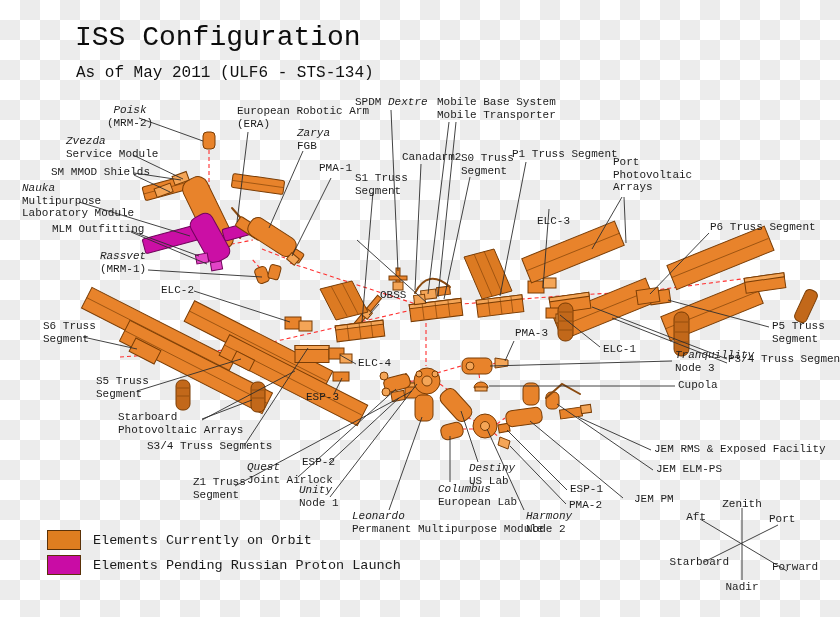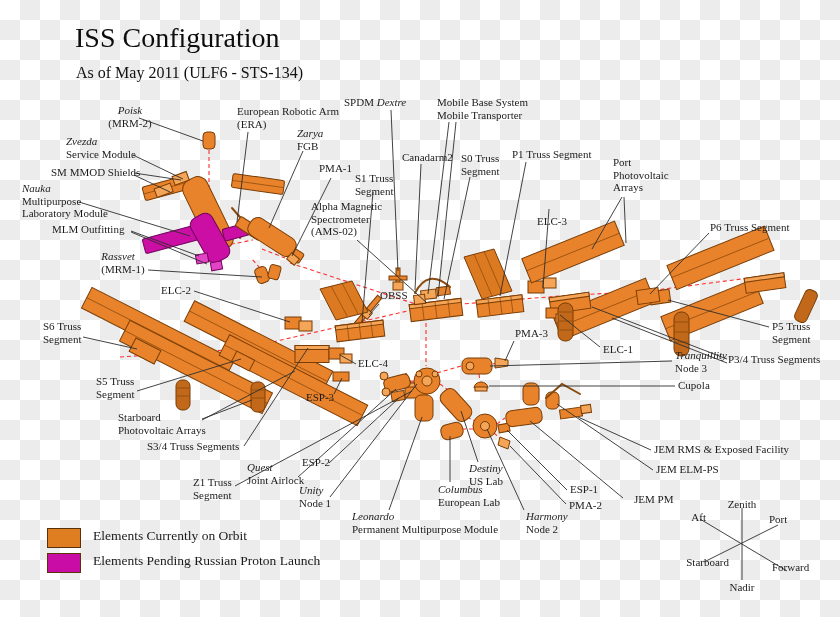--- a/index.html
+++ b/index.html
@@ -1,27 +1,27 @@
 <!DOCTYPE html>
 <html><head>
 <meta charset="utf-8">
 <style>
   html,body{margin:0;padding:0;}
   .stage{
     position:relative;width:840px;height:617px;overflow:hidden;
     background:repeating-conic-gradient(#ececec 0 90deg,#ffffff 0 180deg) 0 0 / 40px 40px;
-    font-family:Liberation Serif, serif;
+    font-family:Liberation Mono, monospace;
   }
   .layer{position:absolute;left:0;top:0;width:840px;height:617px;}
   .title{position:absolute;left:75px;top:22px;font-size:28px;color:#0d0d0d;letter-spacing:0px;}
   .subtitle{position:absolute;left:76px;top:64px;font-size:16px;color:#111;}
   .lbl{position:absolute;font-size:11px;line-height:12.5px;color:#1c1c1c;white-space:nowrap;}
   .lbl i{font-style:italic;}
   .legend{position:absolute;left:47px;top:528px;}
-  .legend-row{display:flex;height:24px;margin-bottom:1px;}
+  .legend-row{display:flex;align-items:center;height:24px;margin-bottom:1px;}
   .swatch{width:32px;height:18px;border:1px solid #5a3208;margin-right:12px;}
   .legend-text{font-size:13.5px;color:#1a1a1a;}
   svg{position:absolute;left:0;top:0;}
   .o{fill:#E8832B;stroke:#7A3D05;stroke-width:1;}
   .ol{fill:#F4A557;stroke:#7A3D05;stroke-width:1;}
   .od{fill:#C2681A;stroke:#7A3D05;stroke-width:1;}
   .rad{fill:#DC7A22;stroke:#7A3D05;stroke-width:1;}
   .mg{fill:#CB0FA5;stroke:#70045B;stroke-width:1;}
   .mgl{fill:#E344C6;stroke:#70045B;stroke-width:1;}
   .ln{stroke:#8A4A10;stroke-width:2;fill:none;stroke-linecap:round;}
@@ -391,26 +391,21 @@
         <div><i>Zarya</i></div>
         <div><span>FGB</span></div>
       </div>
       <div class="lbl" style="top: 162px; left: 319px;">
         <div><span>PMA-1</span></div>
       </div>
       <div class="lbl" style="top: 172px; left: 355px;">
         <div><span>S1 Truss</span></div>
         <div><span>Segment</span></div>
       </div>
-      <div class="lbl" style="top: 200px; left: 311px;">
-        <div><span>Alpha Magnetic</span></div>
-        <div><span>Spectrometer</span></div>
-        <div><span>(AMS-02)</span></div>
-      </div>
-      <div class="lbl" style="top: 96px; left: 344px;">
+      <div class="lbl" style="top: 96px; left: 355px;">
         <div><span>SPDM </span><i>Dextre</i></div>
       </div>
       <div class="lbl" style="top: 96px; left: 437px;">
         <div><span>Mobile Base System</span></div>
         <div><span>Mobile Transporter</span></div>
       </div>
       <div class="lbl" style="top: 151px; left: 402px;">
         <div><span>Canadarm2</span></div>
       </div>
       <div class="lbl" style="top: 152px; left: 461px;">

